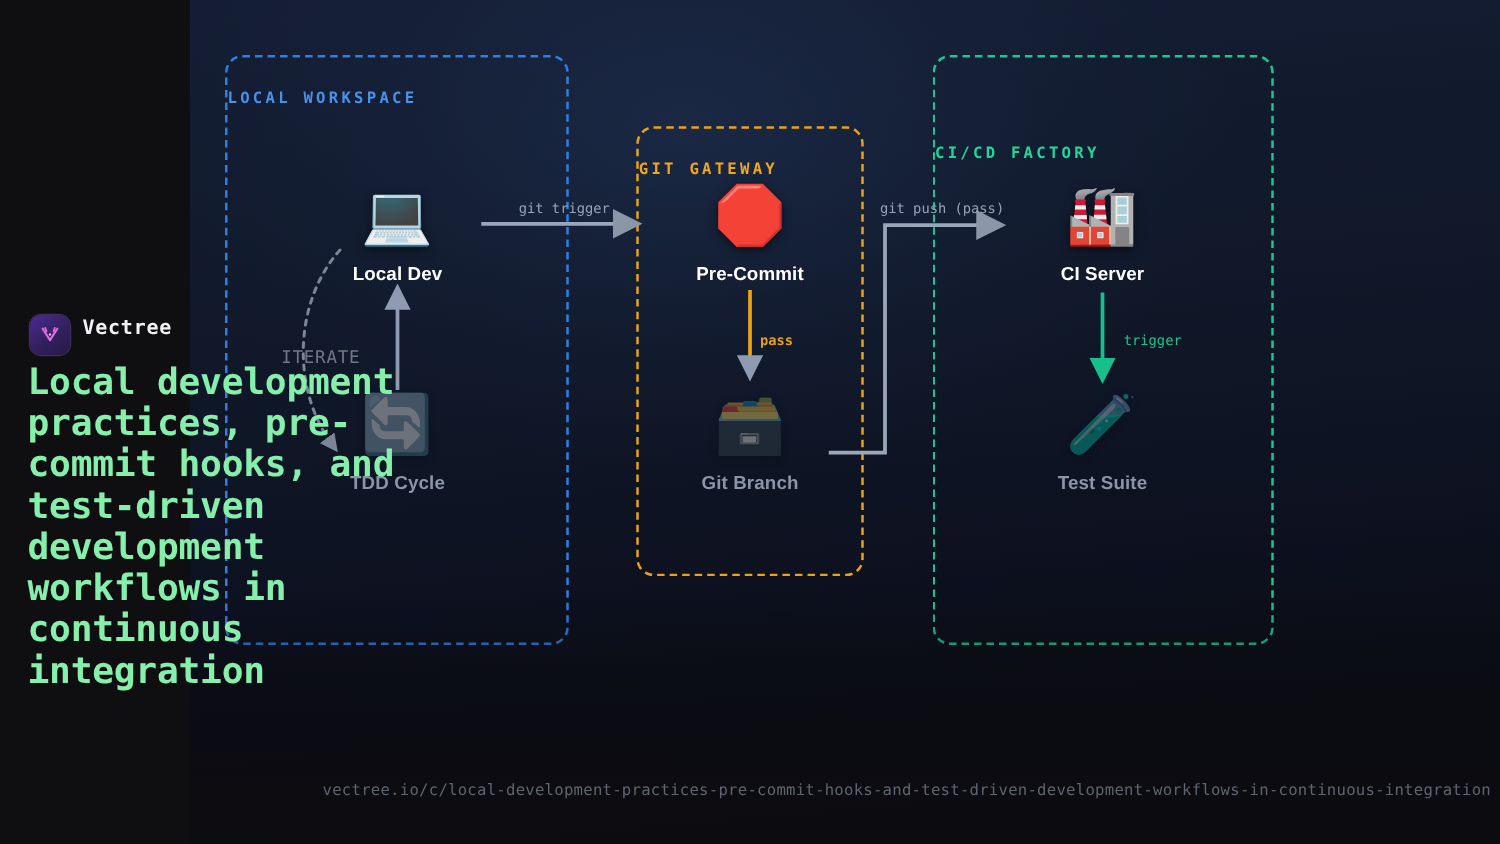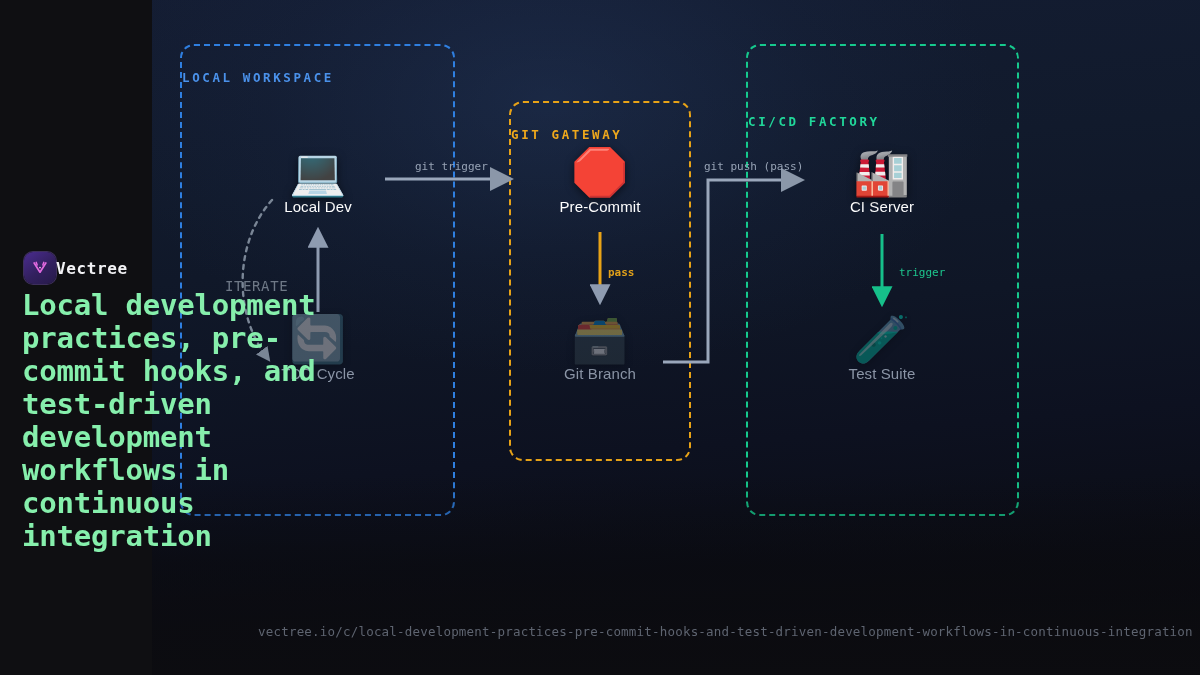--- a/index.html
+++ b/index.html
@@ -44,37 +44,37 @@
   }
 
   
   .node{position:absolute;text-align:center;width:160px;}
   .node .glyph{
     font-size:46px;line-height:52px;height:52px;
     display:block;
     filter:drop-shadow(0 2px 4px rgba(0,0,0,.55));
   }
   .node .nlabel{
-    display:block;margin-top:0;
-    font-size:15px;font-weight:400;letter-spacing:.1px;
+    display:block;margin-top:13px;
+    font-size:15px;font-weight:700;letter-spacing:.1px;
   }
   .node.dim .glyph{opacity:.40;}
   .node.dim .nlabel{color:#8b95a6;}
   .node.bright .nlabel{color:#ffffff;}
 
   
   .edge-label{
     position:absolute;
     font-family:"DejaVu Sans Mono","Liberation Mono",monospace;
     font-size:11px;white-space:nowrap;
   }
   svg.wires{position:absolute;left:0;top:0;width:1200px;height:675px;overflow:visible;}
 
   
-  .brandrow{position:absolute;left:24px;top:252px;display:flex;align-items:center;}
+  .brandrow{position:absolute;left:24px;top:252px;display:flex;align-items:flex-start;gap:10px;}
   .logo{
     width:32px;height:32px;border-radius:9px;
     background:linear-gradient(145deg,#4a2c8f 0%,#32205e 55%,#261a4a 100%);
     display:flex;align-items:center;justify-content:center;
     box-shadow:0 0 0 1px rgba(150,110,230,.35);
   }
   .brandname{
     font-family:"DejaVu Sans Mono","Liberation Mono",monospace;
     font-size:16px;font-weight:700;color:#f2f2f5;letter-spacing:.6px;
   }

